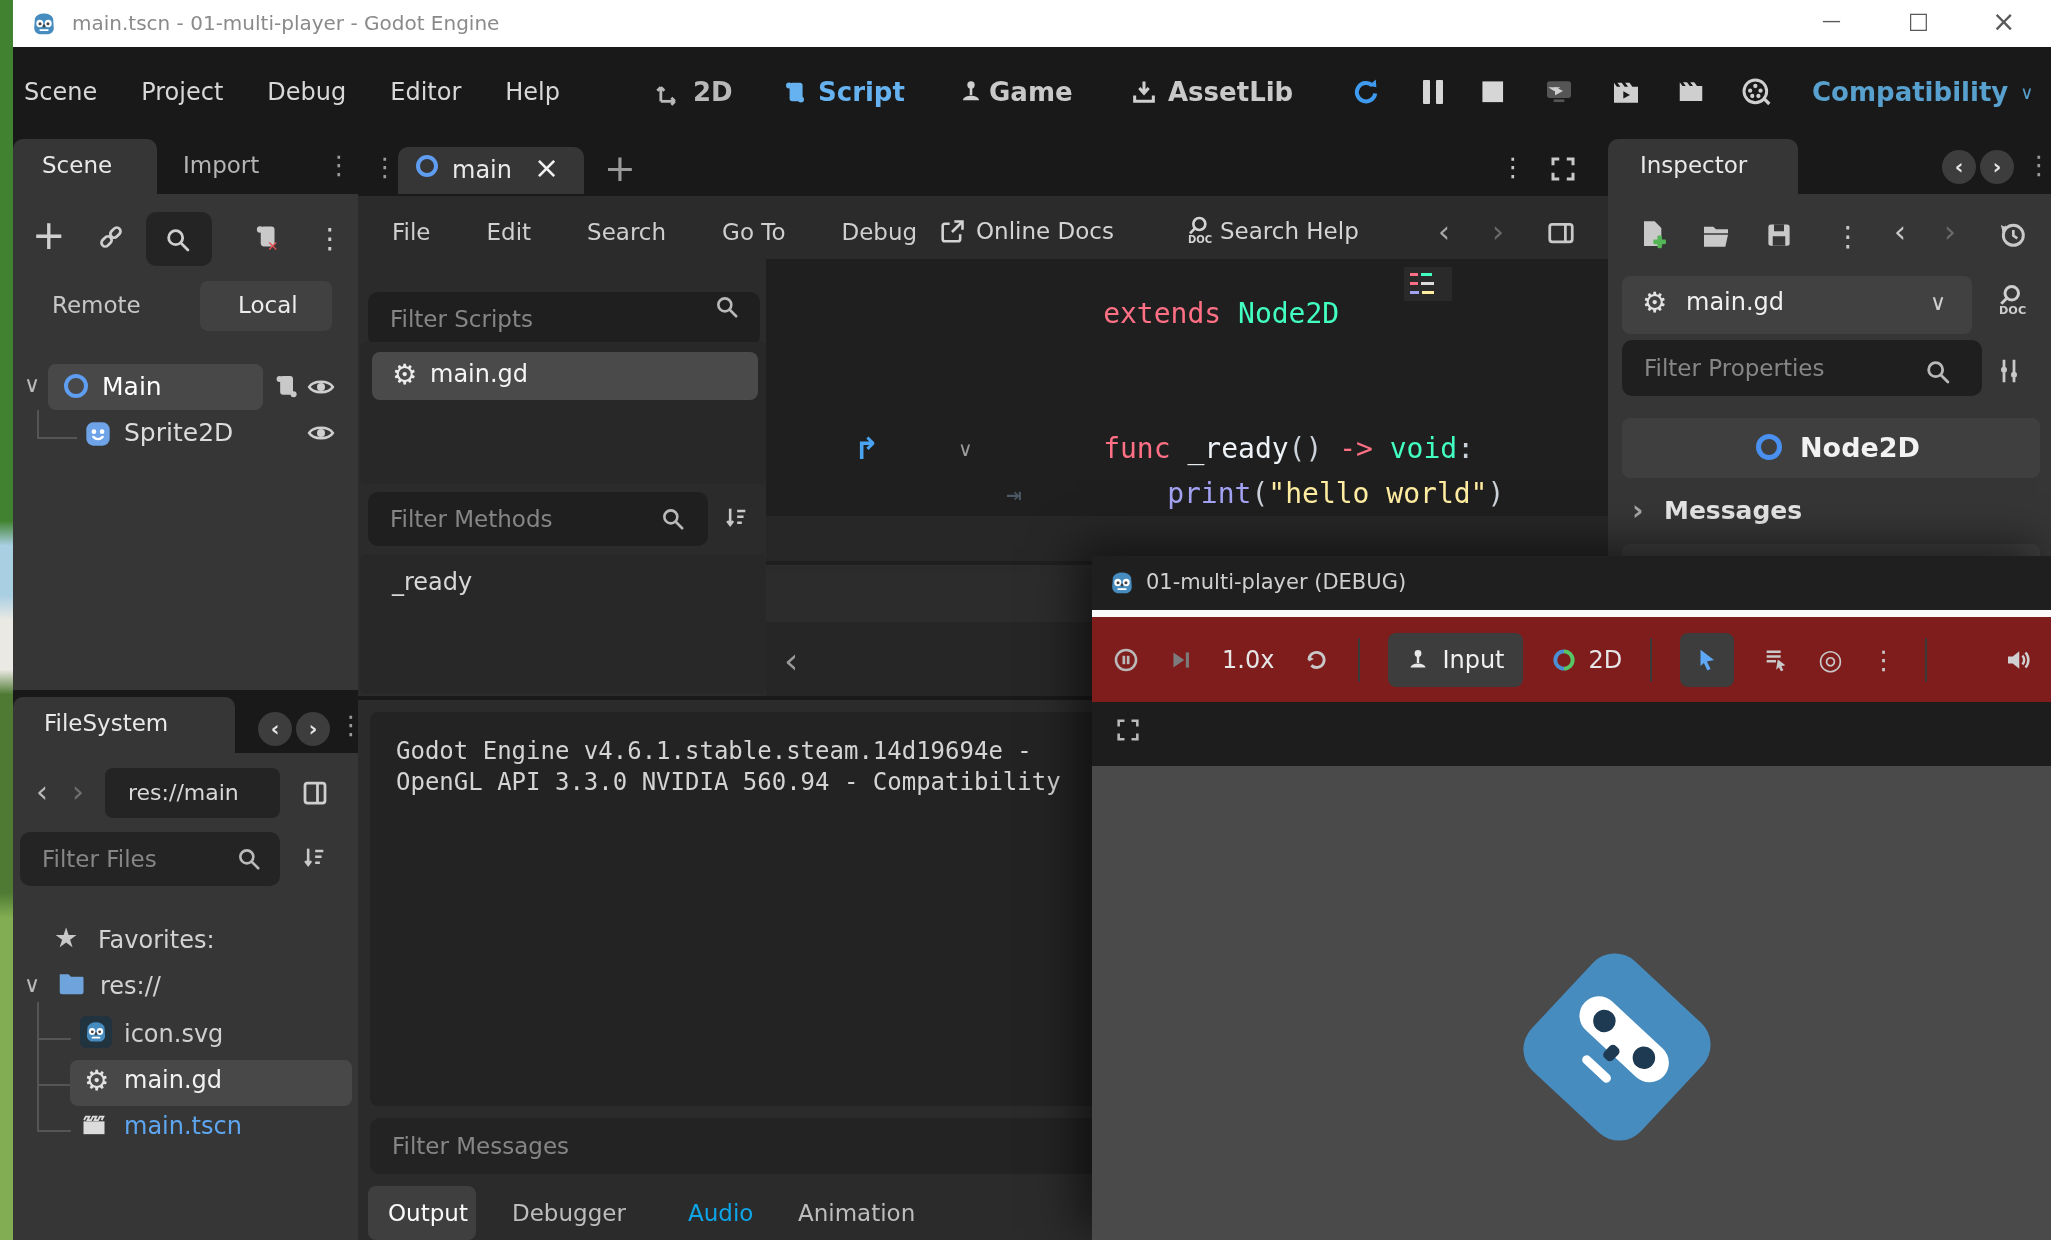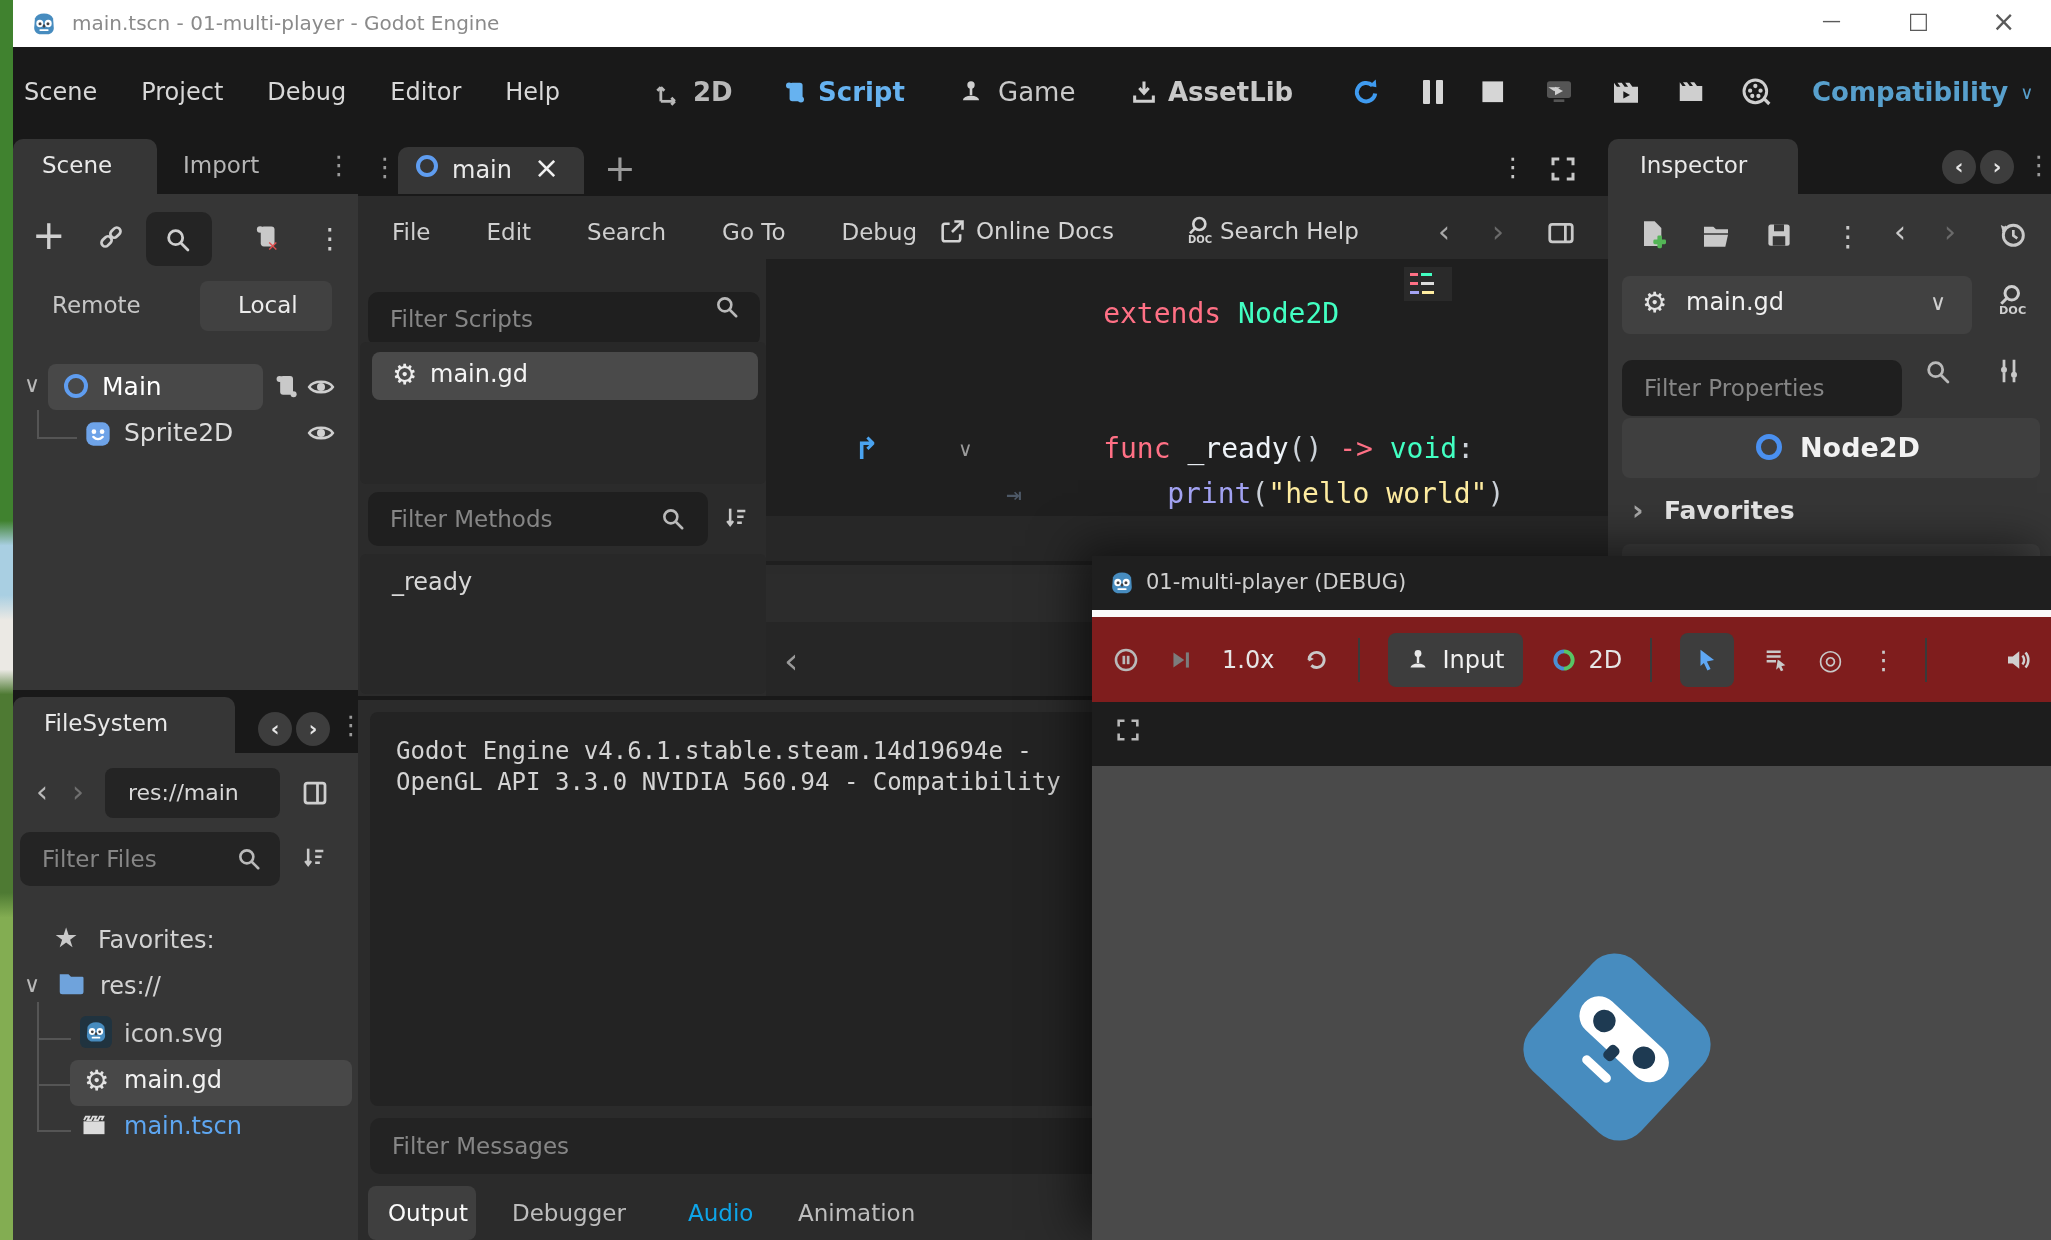--- a/index.html
+++ b/index.html
@@ -68,21 +68,21 @@
 <div class="abs row" style="left:782px;top:47px;height:90px;gap:10px;font-size:26px;font-weight:bold;color:#66b2f0">
   <span class="ico" style="color:#66b2f0">
       <svg width="26" height="26" viewBox="0 0 24 24">
         <rect x="7" y="3.5" width="12" height="17" rx="2.5" fill="currentColor"></rect>
         <circle cx="6.5" cy="6" r="2.8" fill="currentColor"></circle>
         <circle cx="17.5" cy="19" r="2.8" fill="currentColor"></circle>
       </svg>
     </span>
   <span>Script</span>
 </div>
-<div class="abs row" style="left:958px;top:47px;height:90px;gap:14px;font-size:26px;font-weight:normal;color:#c9c9c9">
+<div class="abs row" style="left:958px;top:47px;height:90px;gap:5px;font-size:26px;font-weight:bold;color:#c9c9c9">
   <span class="ico">
       <svg width="26" height="26" viewBox="0 0 24 24">
         <circle cx="12" cy="5.5" r="3.4" fill="currentColor"></circle>
         <rect x="10.8" y="7.5" width="2.4" height="7.5" fill="currentColor"></rect>
         <path d="M4.5 19.5a7.5 4 0 0 1 15 0z" fill="currentColor"></path>
       </svg>
     </span>
   <span>Game</span>
 </div>
 <div class="abs row" style="left:1130px;top:47px;height:90px;gap:10px;font-size:26px;font-weight:bold;color:#c9c9c9">
@@ -471,42 +471,42 @@
 <div class="abs" style="left:1686px;top:288px;font-size:24px;color:#f0f0f0">main.gd</div>
 <div class="abs" style="left:1930px;top:290px;font-size:22px;color:#cfcfcf">∨</div>
 <div class="abs ico" style="left:1990px;top:282px;color:#cfcfcf">
   <svg width="36" height="36" viewBox="0 0 24 24">
       <circle cx="14.5" cy="7.5" r="4.5" fill="none" stroke="currentColor" stroke-width="2"></circle>
       <line x1="11" y1="11" x2="7.5" y2="14.5" stroke="currentColor" stroke-width="2"></line>
       <text x="6" y="21.5" font-size="7.5" font-weight="bold" fill="currentColor">DOC</text>
     </svg>
 </div>
 
-<div class="inputbox abs" style="left:1622px;top:360px;width:280px;height:56px">
+<div class="inputbox abs" style="left:1622px;top:340px;width:360px;height:56px">
   <input placeholder="Filter Properties" style="">
 </div>
 <div class="abs ico" style="left:1924px;top:358px">
   <svg width="28" height="28" viewBox="0 0 24 24">
       <circle cx="10" cy="10" r="6" fill="none" stroke="#b9b9b9" stroke-width="2.4"></circle>
       <line x1="14.5" y1="14.5" x2="20.5" y2="20.5" stroke="#b9b9b9" stroke-width="2.4" stroke-linecap="round"></line>
     </svg>
 </div>
 <div class="abs ico" style="left:1994px;top:356px;color:#c9c9c9">
   <svg width="30" height="30" viewBox="0 0 24 24">
       <path d="M8 3v6M8 13v8M16 3v10M16 17v4" stroke="currentColor" stroke-width="2.2"></path>
       <circle cx="8" cy="11" r="2.4" fill="currentColor"></circle>
       <circle cx="16" cy="15" r="2.4" fill="currentColor"></circle>
     </svg>
 </div>
 
 <div class="abs" style="left:1622px;top:418px;width:418px;height:60px;background:#3f3f3f;border-radius:8px"></div>
 <div class="abs" style="left:1756px;top:434px;width:26px;height:26px;border:5px solid #4a90f0;border-radius:50%"></div>
 <div class="abs" style="left:1800px;top:432px;font-size:27px;font-weight:bold;color:#f2f2f2">Node2D</div>
 <div class="abs" style="left:1632px;top:494px;font-size:28px;font-weight:bold;color:#a8a8a8">›</div>
-<div class="abs" style="left:1664px;top:496px;font-size:25px;font-weight:bold;color:#e8e8e8">Favorites</div>
+<div class="abs" style="left:1664px;top:496px;font-size:25px;font-weight:bold;color:#e8e8e8">Messages</div>
 <div class="abs" style="left:1622px;top:544px;width:418px;height:16px;background:#3f3f3f;border-radius:8px 8px 0 0"></div>
 
 <div class="abs" style="left:1092px;top:556px;width:959px;height:684px;background:#1d1d1d;box-shadow:-14px -10px 44px rgba(0,0,0,0.55);z-index:50">
   <div class="abs" style="left:0;top:0;width:959px;height:54px;background:#1f1f1f"></div>
   <div class="abs ico" style="left:16px;top:13px">
     <svg width="28" height="28" viewBox="0 0 24 24">
         <path d="M12 3C8.2 3 5.4 4.6 4.2 7.2L3.6 15.4C3.6 18.4 6 20.8 9 20.8L15 20.8C18 20.8 20.4 18.4 20.4 15.4L19.8 7.2C18.6 4.6 15.8 3 12 3Z" fill="#478cbf"></path>
         <ellipse cx="8.4" cy="11.5" rx="3" ry="3.2" fill="#fff"></ellipse>
         <ellipse cx="15.6" cy="11.5" rx="3" ry="3.2" fill="#fff"></ellipse>
         <circle cx="8.6" cy="11.8" r="1.3" fill="#414042"></circle>

